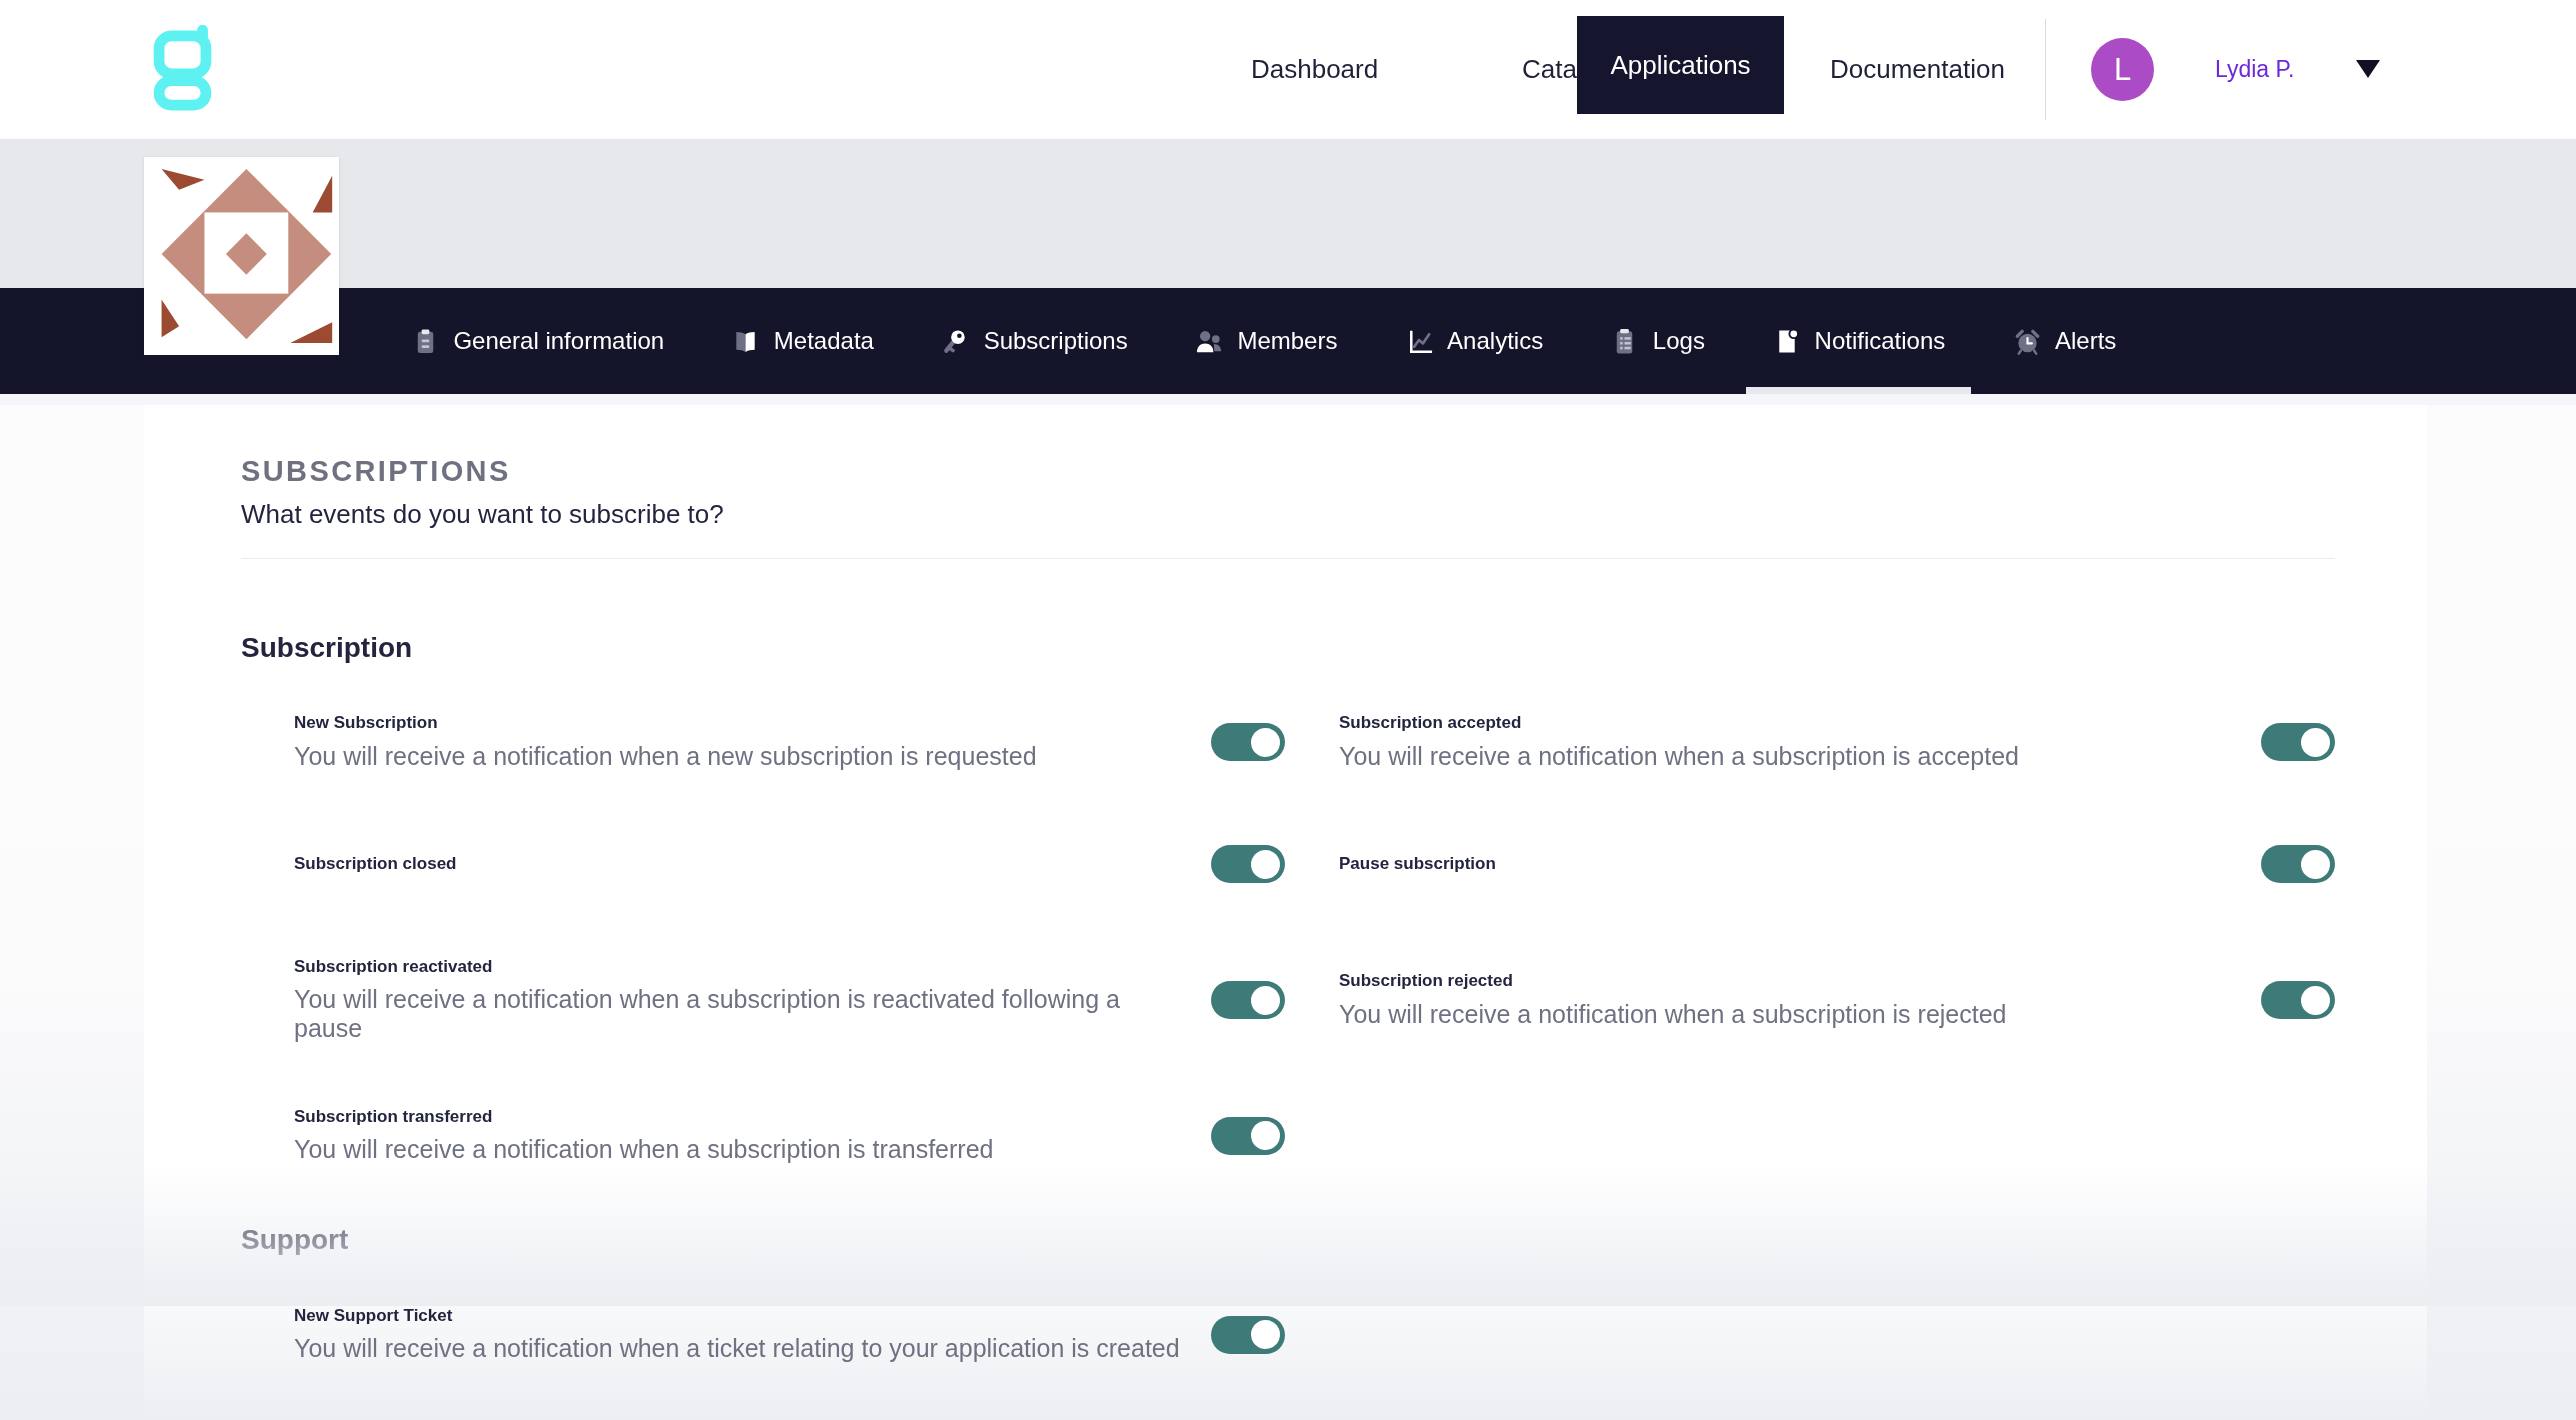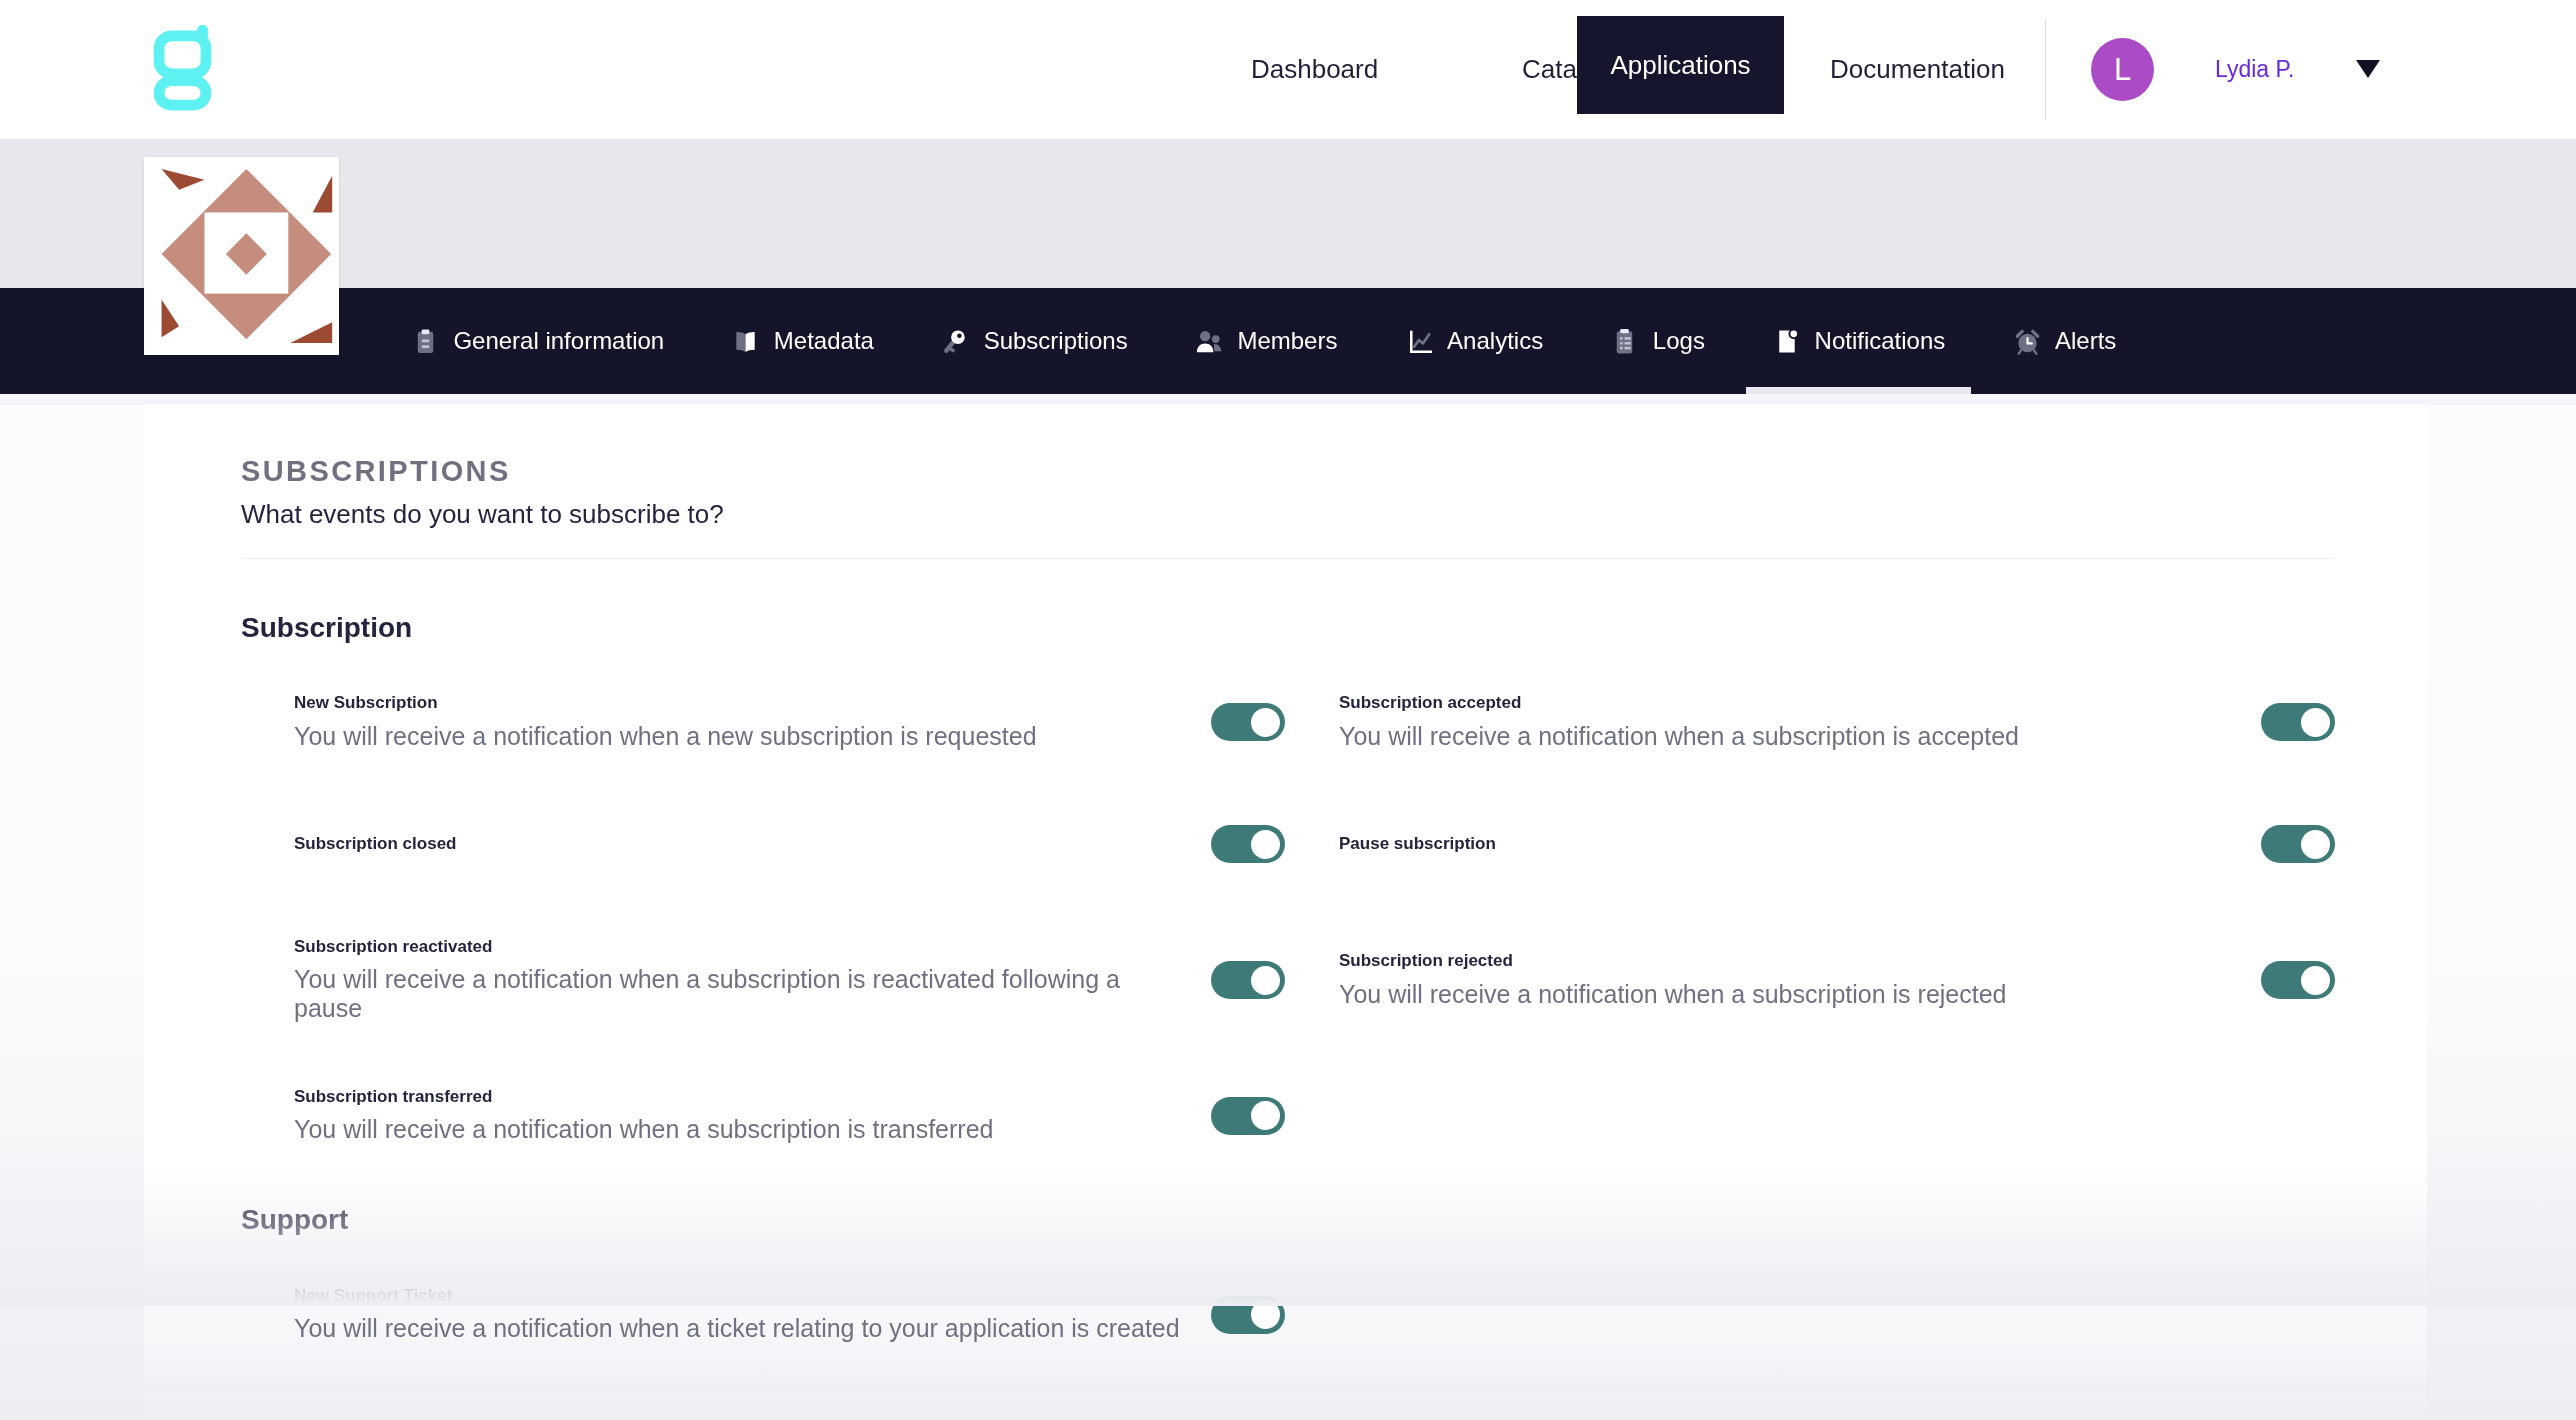--- a/index.html
+++ b/index.html
@@ -49,21 +49,21 @@
   .main { position:absolute; left:0; top:394px; width:2576px; height:1026px;
           background:linear-gradient(180deg,#F5F6FA 0px,#F5F6FA 10.5px,#FCFCFD 11.5px,#FBFBFC 55%,#ECEEF2 100%); }
   .card { position:absolute; left:144px; top:10.5px; width:2283px; height:1016px;
           background:linear-gradient(180deg,#ffffff 0%,#ffffff 80%,rgba(255,255,255,0) 100%);
           padding:0 92px 0 97px; }
   .card-head { height:154px; padding-top:50px; border-bottom:1px solid #ECEDF1; }
   .card-head h2 { font-size:29px; font-weight:bold; letter-spacing:2.4px; color:#6F7180; }
   .card-head p { margin-top:11.5px; font-size:26px; color:#23253E; }
 
   .group-heading { font-size:28px; font-weight:bold; color:#23253E; }
-  .gh-subscription { margin-top:53px; margin-bottom:49px; }
+  .gh-subscription { margin-top:73px; margin-bottom:49px; }
   .gh-support { margin-top:59px; margin-bottom:49px; }
 
   .rows-grid { display:grid; grid-template-columns:1044px 996px; column-gap:54px; row-gap:63px; }
   .row-cell { display:flex; align-items:center; min-height:59px; }
   .col-left { padding-left:53px; }
   .row-text { flex:1 1 auto; }
   .row-title { font-size:17px; font-weight:bold; color:#23253E; }
   .row-desc { margin-top:8.6px; font-size:25px; color:#6E7181; }
   .toggle { position:relative; flex:0 0 auto; width:74px; height:38px; border-radius:19px;
             background:#3E7B78; margin-left:23px; cursor:pointer; }

